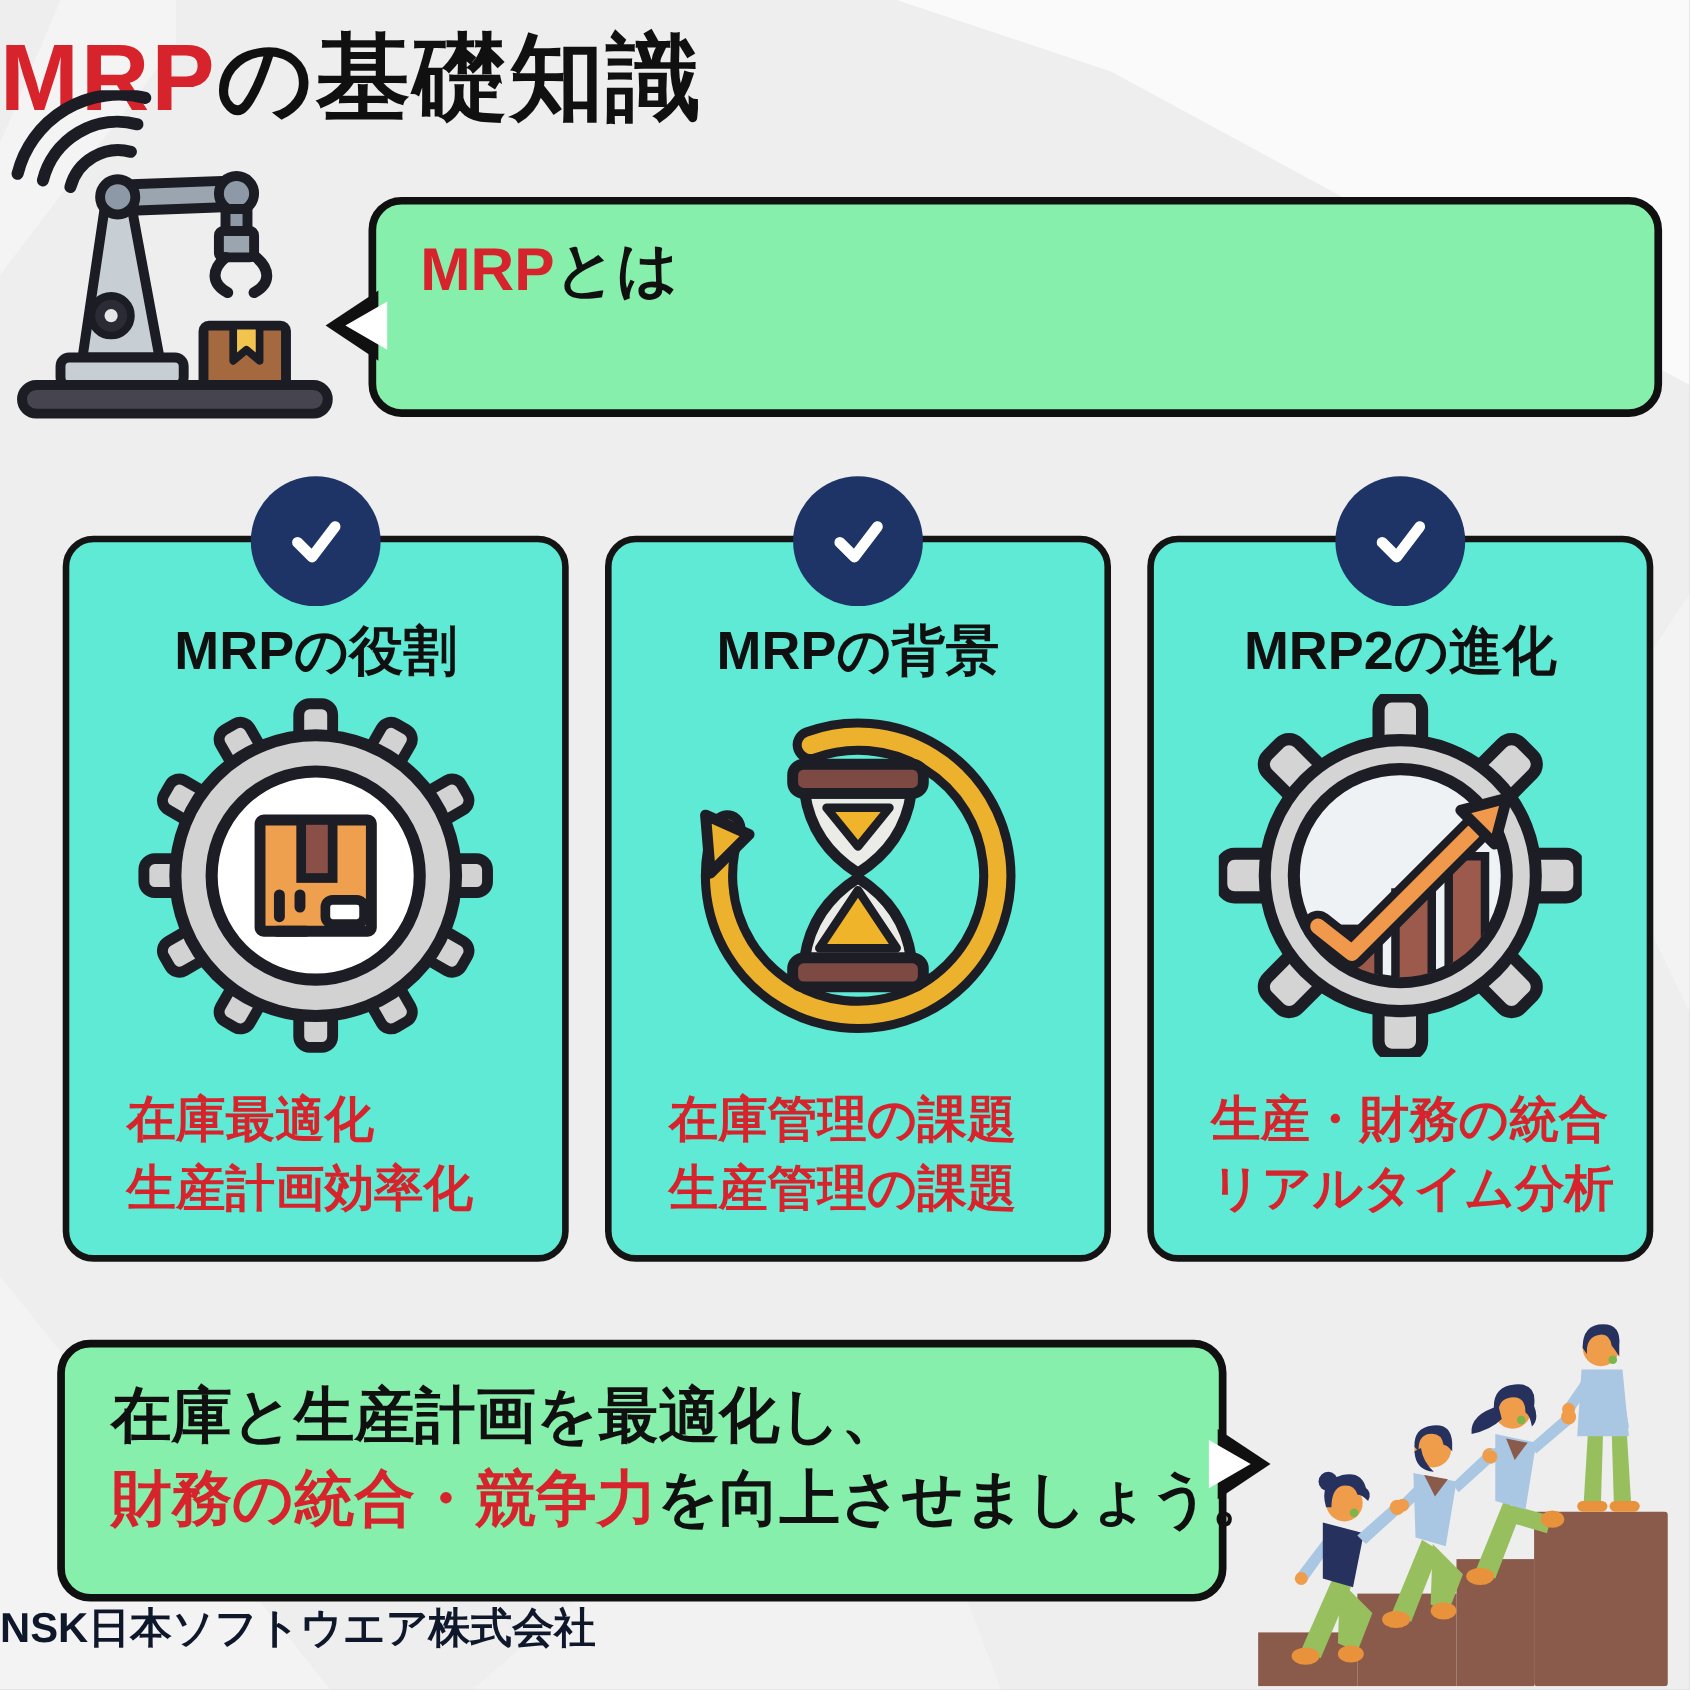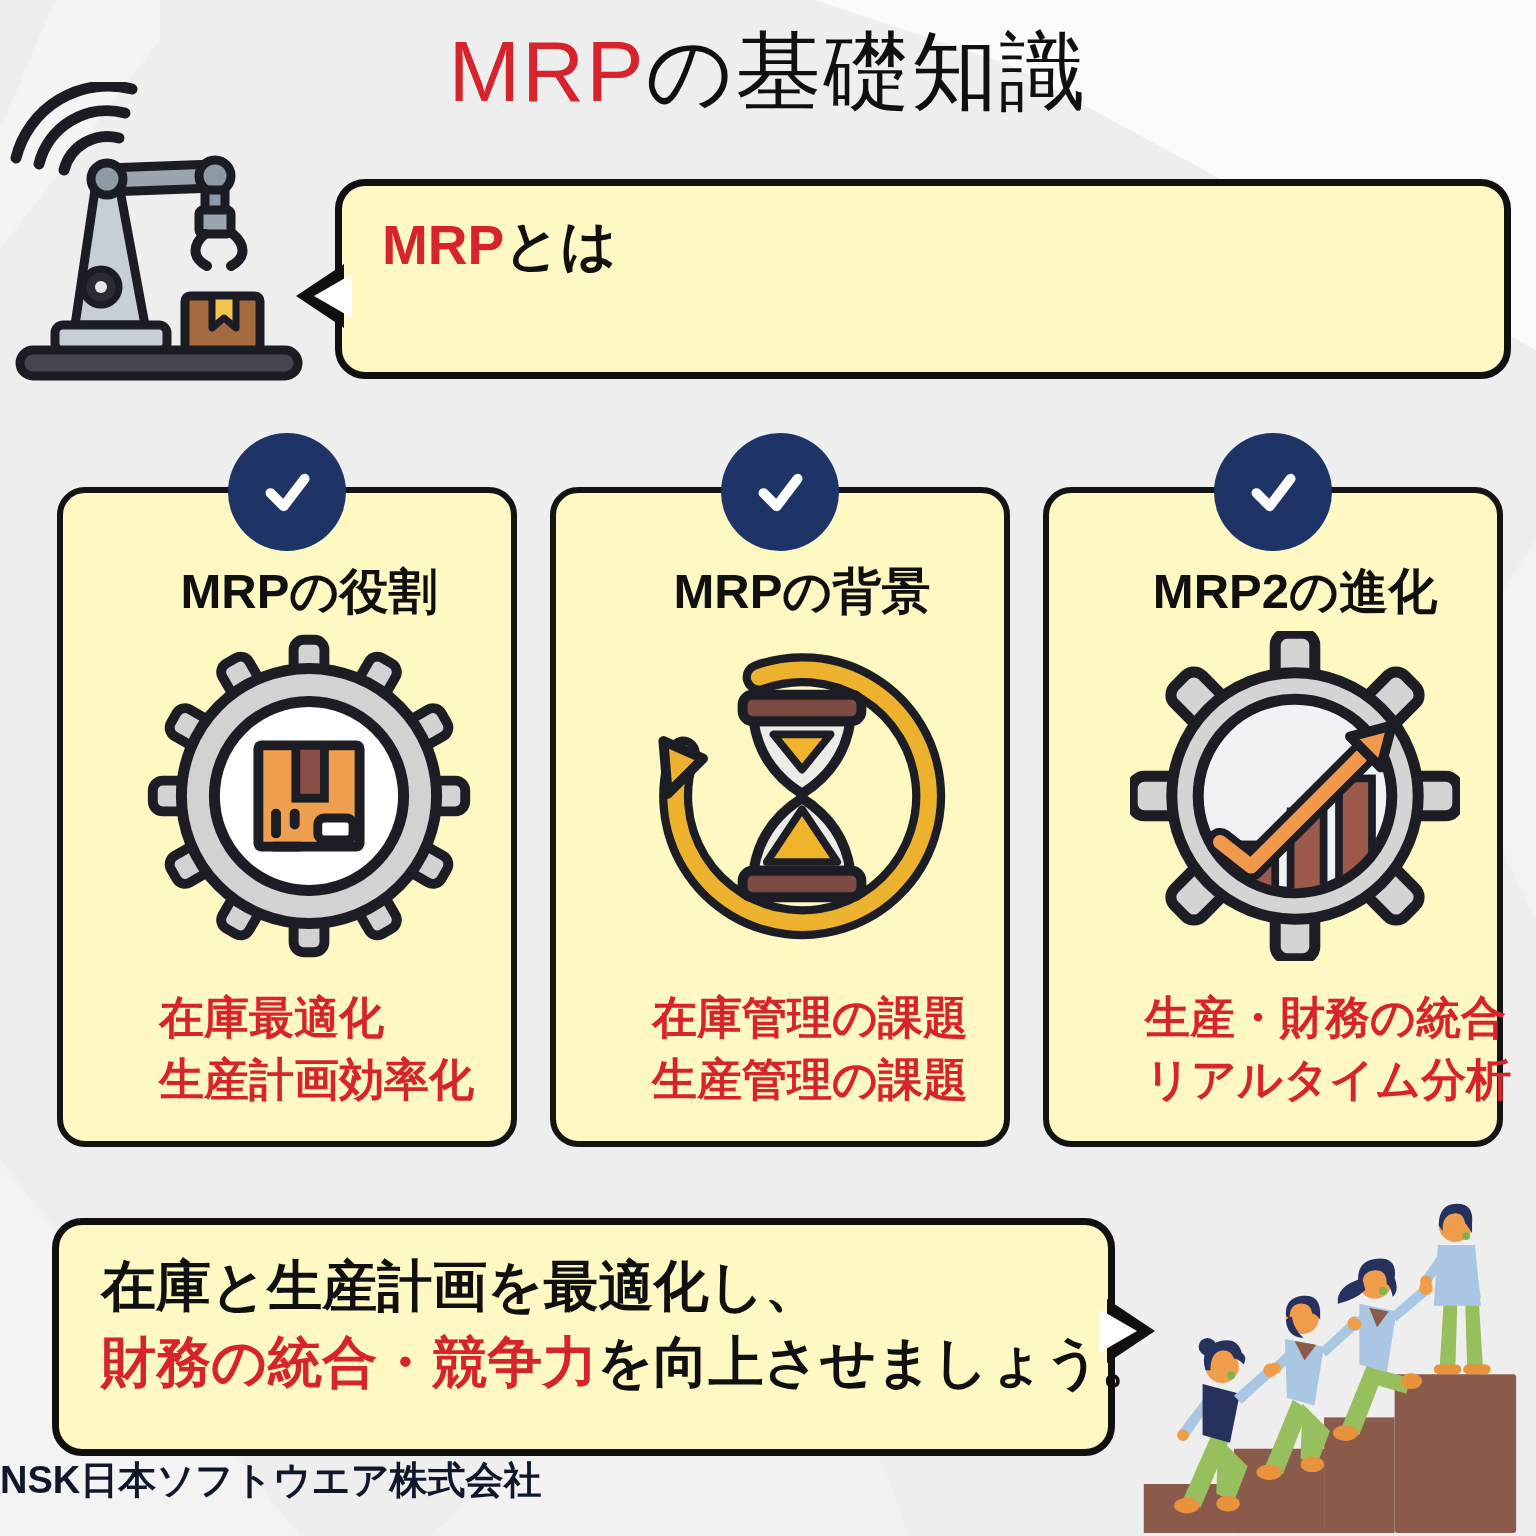--- a/index.html
+++ b/index.html
@@ -7,28 +7,28 @@
   body { font-family:"Liberation Sans","DejaVu Sans",sans-serif; }
   .canvas {
     position:relative; width:1536px; height:1536px;
     background:#efeeee; overflow:hidden; margin:0 auto;
   }
   .bg-layer { position:absolute; left:0; top:0; width:1536px; height:1536px; }
 
   
   .page-title {
     position:absolute; top:26px; left:0; width:100%;
-    text-align:center; font-size:86px; font-weight:400; color:#101010;
+    text-align:left; font-size:86px; font-weight:700; color:#101010;
     letter-spacing:2px; line-height:1.05;
   }
   .red { color:#d7242c; }
 
   
   .bubble {
-    position:absolute; background:#fef9c3;
+    position:absolute; background:#86efac;
     border:7px solid #101010; border-radius:30px;
   }
   .bubble .tail-outer, .bubble .tail-inner { position:absolute; width:0; height:0; }
   .bubble-intro { left:335px; top:179px; width:1176px; height:200px; padding:22px 36px 0 40px; }
   .bubble-intro .tail-outer {
     left:-46px; top:78px;
     border-top:32px solid transparent; border-bottom:32px solid transparent;
     border-right:48px solid #101010;
   }
   .bubble-intro .tail-inner {
@@ -50,22 +50,22 @@
     border-left:38px solid #ffffff;
   }
 
   
   .robot-icon { position:absolute; left:8px; top:82px; width:300px; height:300px; }
 
   
   .cards { position:absolute; left:57px; top:487px; display:flex; gap:33px; }
   .card {
     position:relative; width:460px; height:660px;
-    background:#fef9c3; border:6px solid #141414; border-radius:28px;
-    display:flex; flex-direction:column; align-items:center;padding-left:44px;
+    background:#5eead4; border:6px solid #141414; border-radius:28px;
+    display:flex; flex-direction:column; align-items:center;
   }
   .check-badge {
     position:absolute; top:-60px; left:50%; transform:translateX(-50%);
     width:118px; height:118px; border-radius:50%; background:#1e3466;
     display:flex; align-items:center; justify-content:center;
   }
   .card-title { margin-top:66px; font-size:49px; font-weight:800; color:#101010; white-space:nowrap; }
   .card-icon { width:330px; height:330px; margin-top:6px; }
   .card-lines {
     align-self:stretch; margin:auto 0 30px 16px; padding-left:36px;

